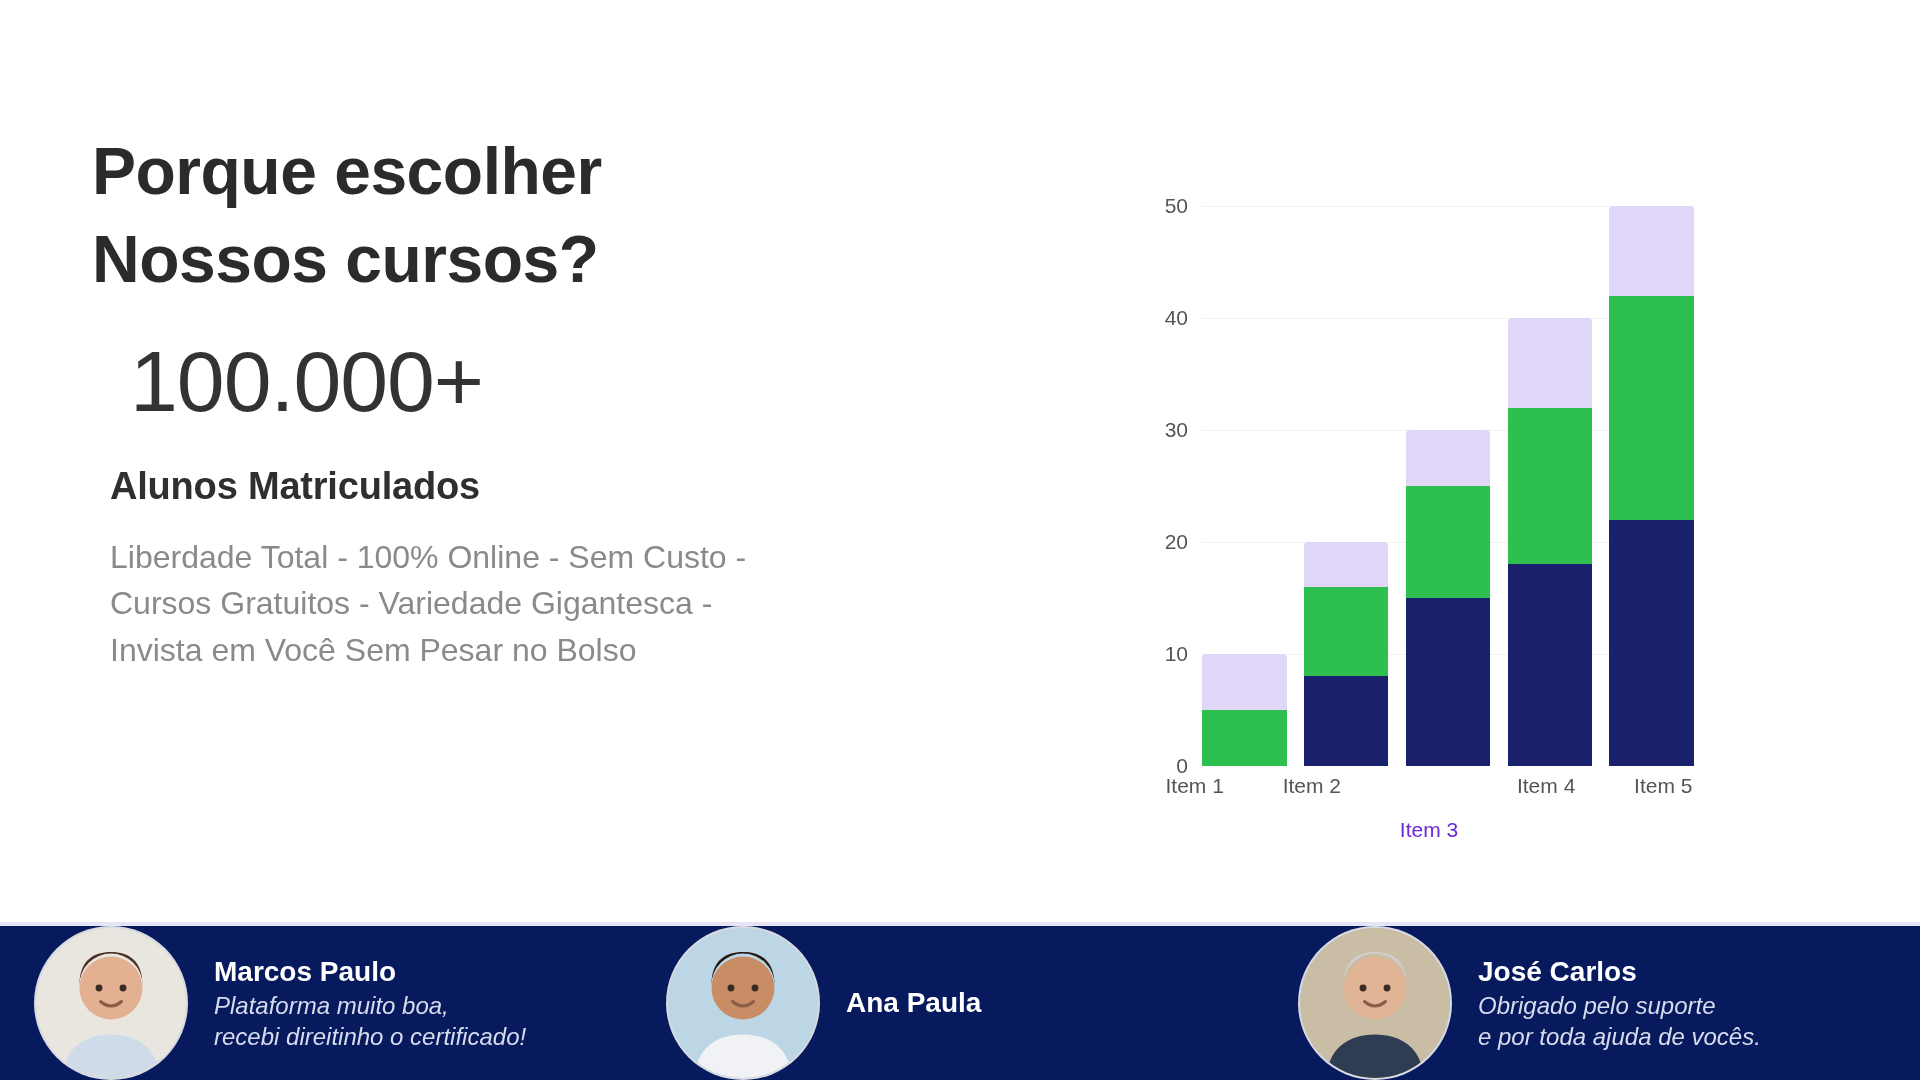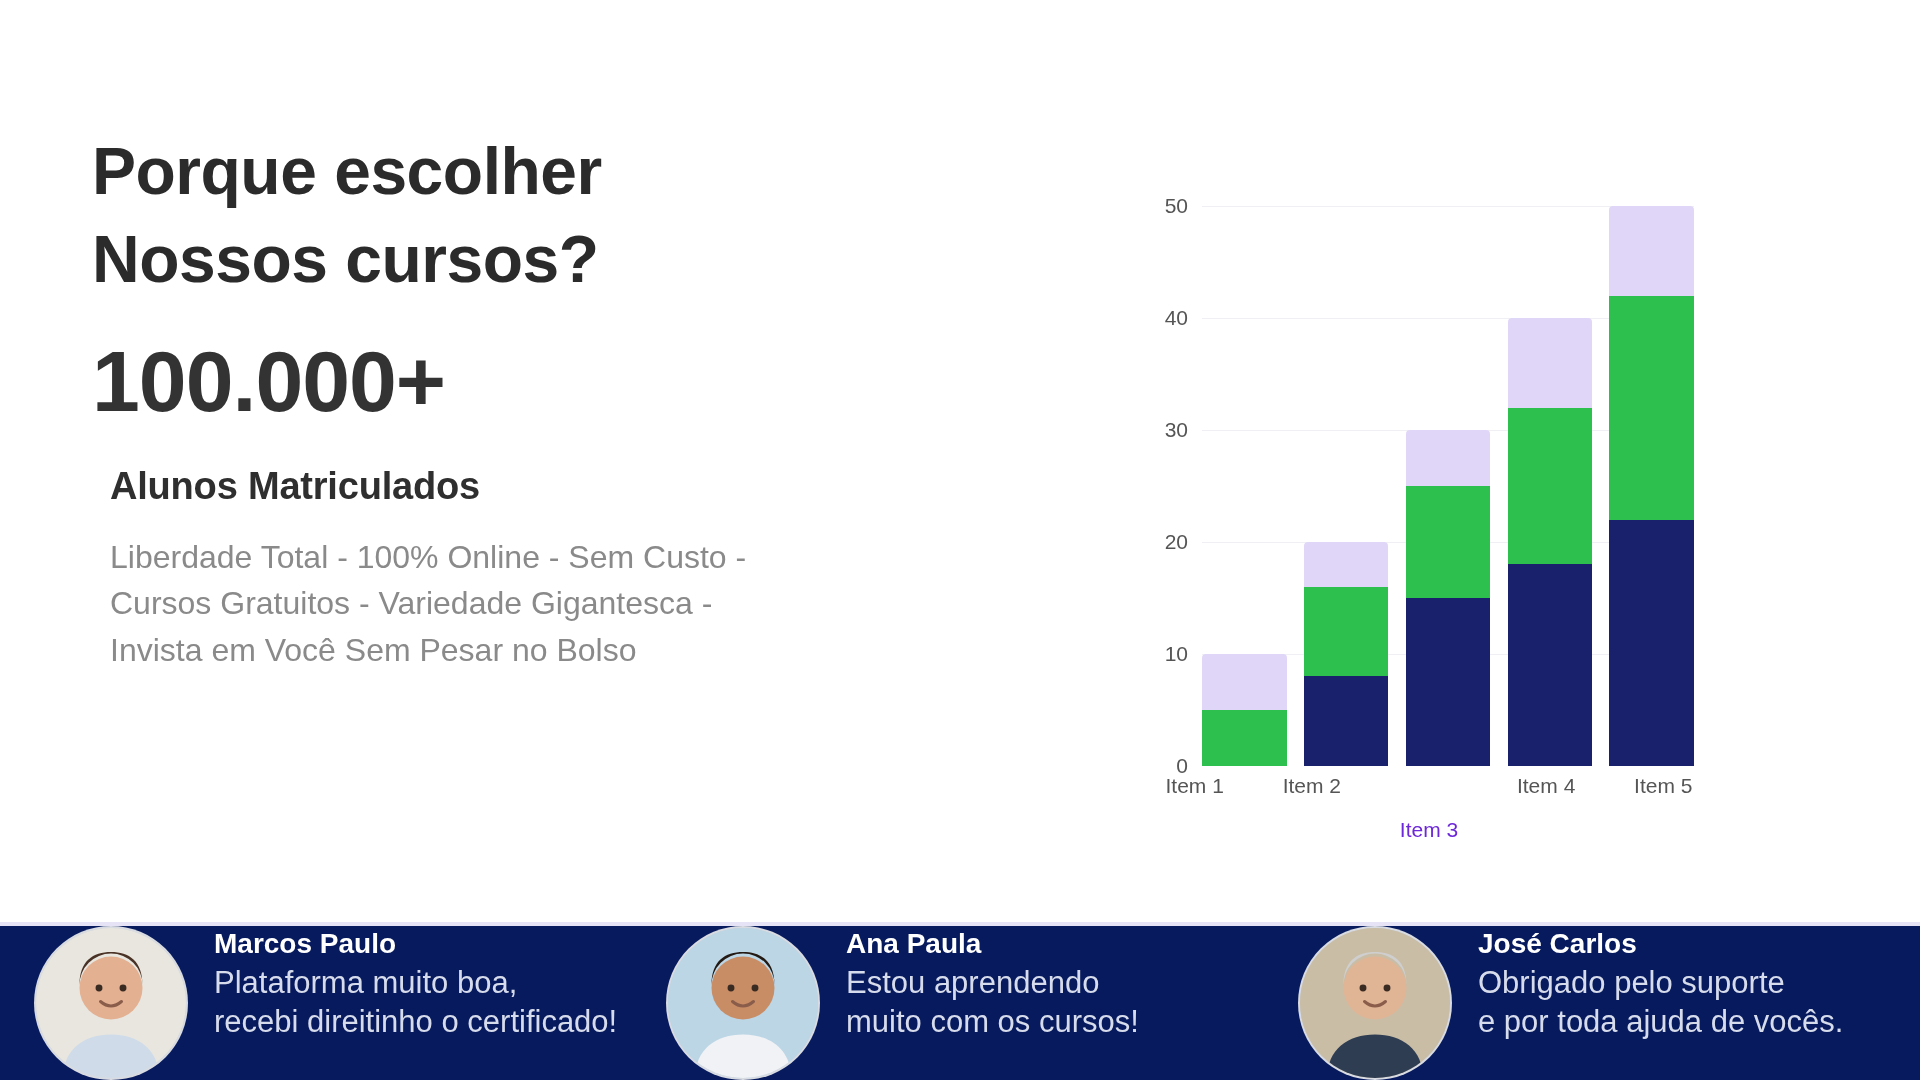--- a/index.html
+++ b/index.html
@@ -48,24 +48,25 @@
     font-weight: 700;
     line-height: 1.33;
     letter-spacing: -0.5px;
     color: #2b2b2b;
     white-space: pre-line;
   }
 
   .big-number {
     margin-top: 32px;
     font-size: 86px;
-    font-weight: 700;
+    font-weight: 400;
     line-height: 1.05;
     letter-spacing: -1px;
     color: #333333;
+    margin-left: 38px;
   }
 
   .sub-headline {
     margin-top: 39px;
     margin-left: 18px;
     font-size: 38px;
     font-weight: 700;
     letter-spacing: -0.2px;
     color: #2f2f2f;
   }
@@ -183,21 +184,21 @@
     flex: 1 1 auto;
     background: #071a5e;
     display: flex;
     align-items: center;
     padding: 0 10px 0 34px;
     gap: 0;
   }
 
   .testimonial {
     display: flex;
-    align-items: flex-start;
+    align-items: center;
     gap: 26px;
     flex: 1 1 0;
     min-width: 0;
   }
   .testimonial.t2 { padding-left: 20px; }
   .testimonial.t3 { padding-left: 20px; }
 
   .avatar {
     width: 154px;
     height: 154px;
@@ -215,21 +216,22 @@
   .tm-name {
     font-size: 28px;
     font-weight: 700;
     color: #ffffff;
     line-height: 1.25;
     margin-bottom: 2px;
     white-space: nowrap;
   }
 
   .tm-quote {
-    font-size: 31px;
+    font-size: 24px;
+    font-style: italic;
     color: #d7dcec;
     line-height: 1.27;
     white-space: pre-line;
   }
 </style>
 </head>
 <body>
 
 <div class="slide">
 
@@ -333,22 +335,20 @@
             <circle cx="50" cy="40" r="21" fill="#c98d66"></circle>
             <path d="M29 38a21 21 0 0 1 42 0c0-16-9-22-21-22S29 22 29 38z" fill="#241a14"></path>
             <circle cx="42" cy="40" r="2.3" fill="#3a2b22"></circle>
             <circle cx="58" cy="40" r="2.3" fill="#3a2b22"></circle>
             <path d="M43 49q7 6 14 0" stroke="#8a5c4a" stroke-width="2" fill="none" stroke-linecap="round"></path>
             <path d="M18 100c0-19 14-29 32-29s32 10 32 29z" fill="#f0f2f5"></path>
           </svg>
         </div>
         <div class="tm-text">
           <div class="tm-name">Ana Paula</div>
-          <div class="tm-quote">Estou aprendendo
-muito com os cursos!</div>
         </div>
       </div>
       <div class="testimonial t3">
         <div class="avatar">
           <svg viewBox="0 0 100 100" preserveAspectRatio="xMidYMid slice">
             <rect width="100" height="100" fill="#c9bda6"></rect>
             <circle cx="50" cy="40" r="21" fill="#e0b596"></circle>
             <path d="M29 38a21 21 0 0 1 42 0c0-16-9-22-21-22S29 22 29 38z" fill="#cfcfcf"></path>
             <circle cx="42" cy="40" r="2.3" fill="#3a2b22"></circle>
             <circle cx="58" cy="40" r="2.3" fill="#3a2b22"></circle>

